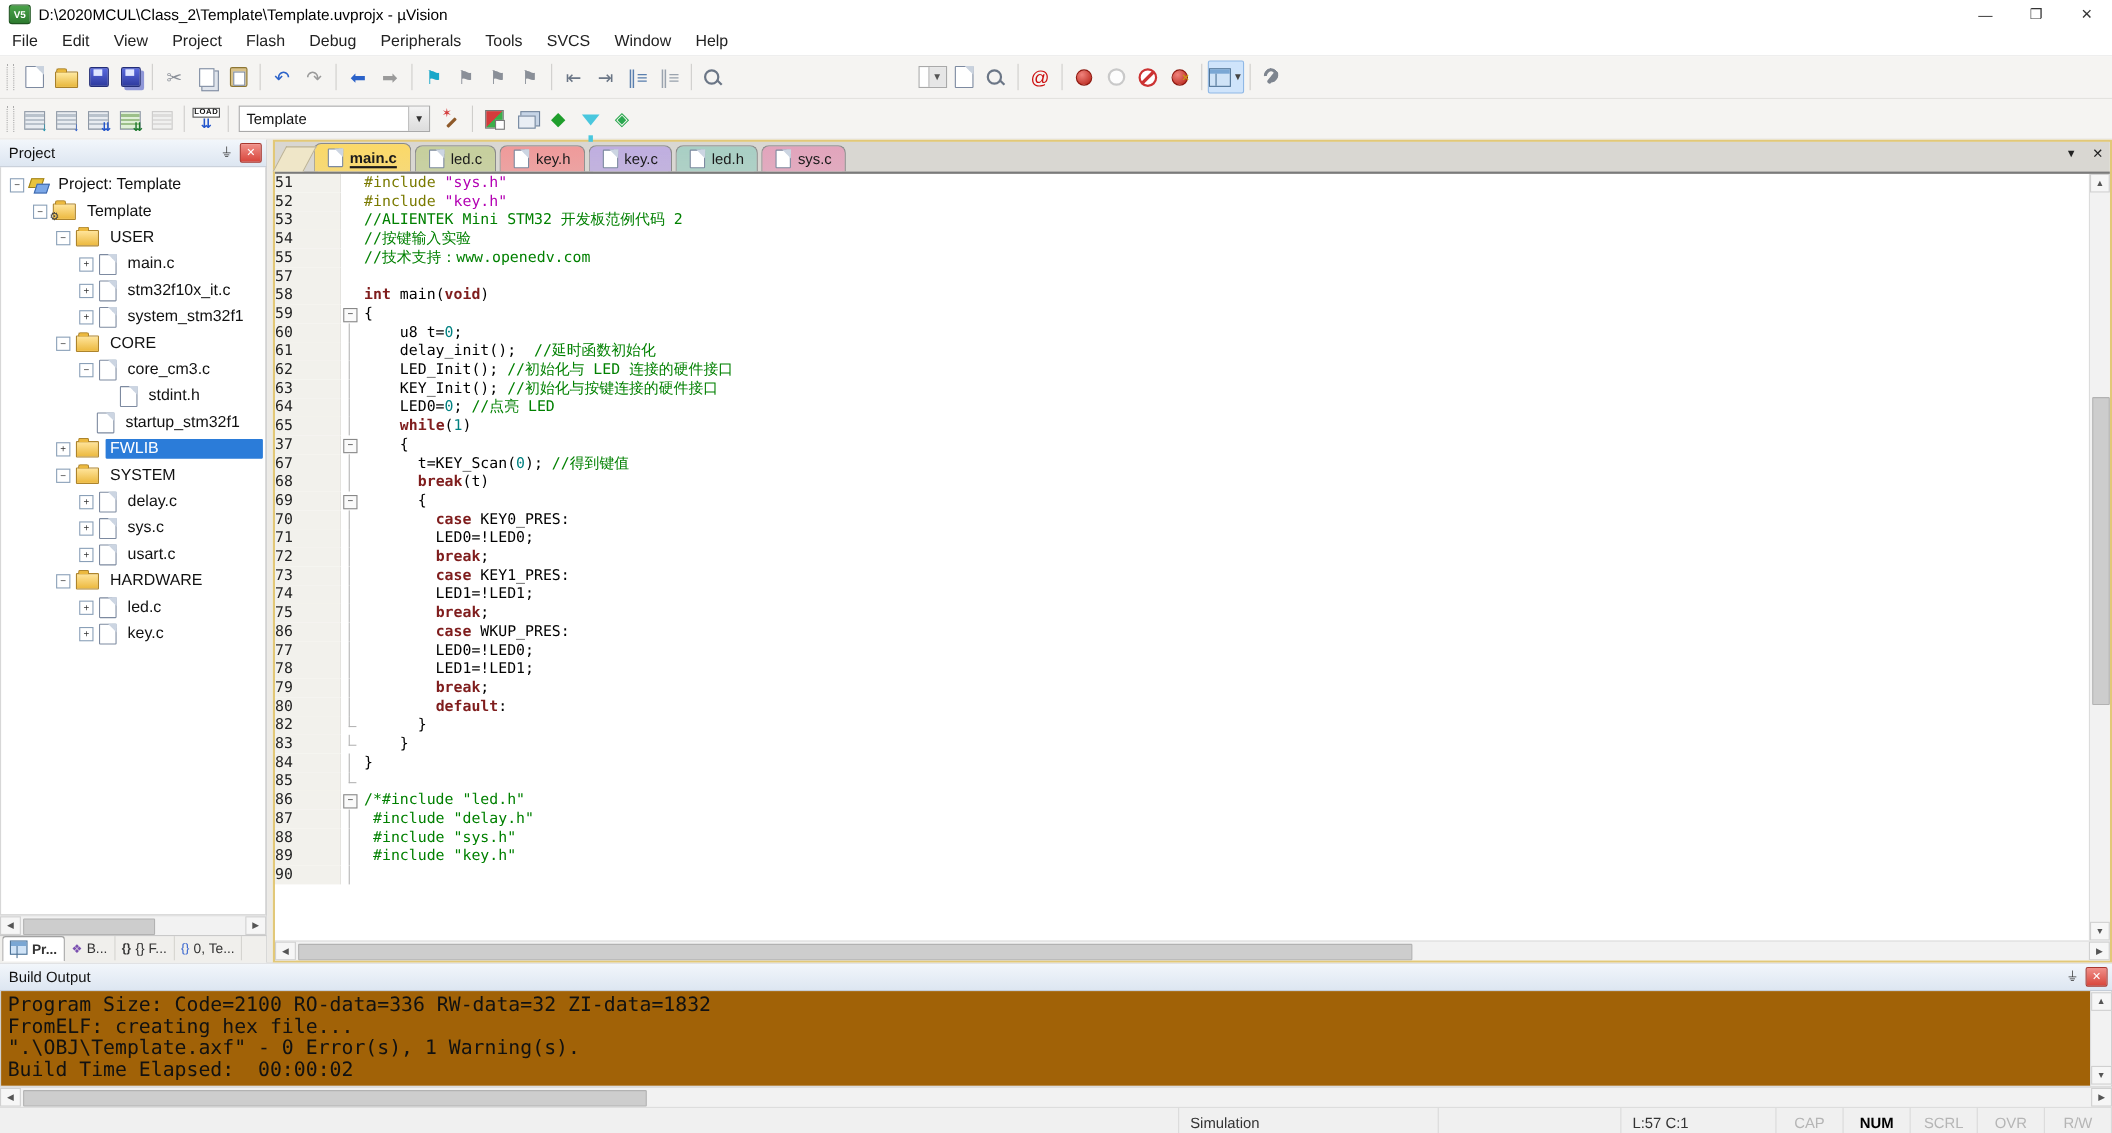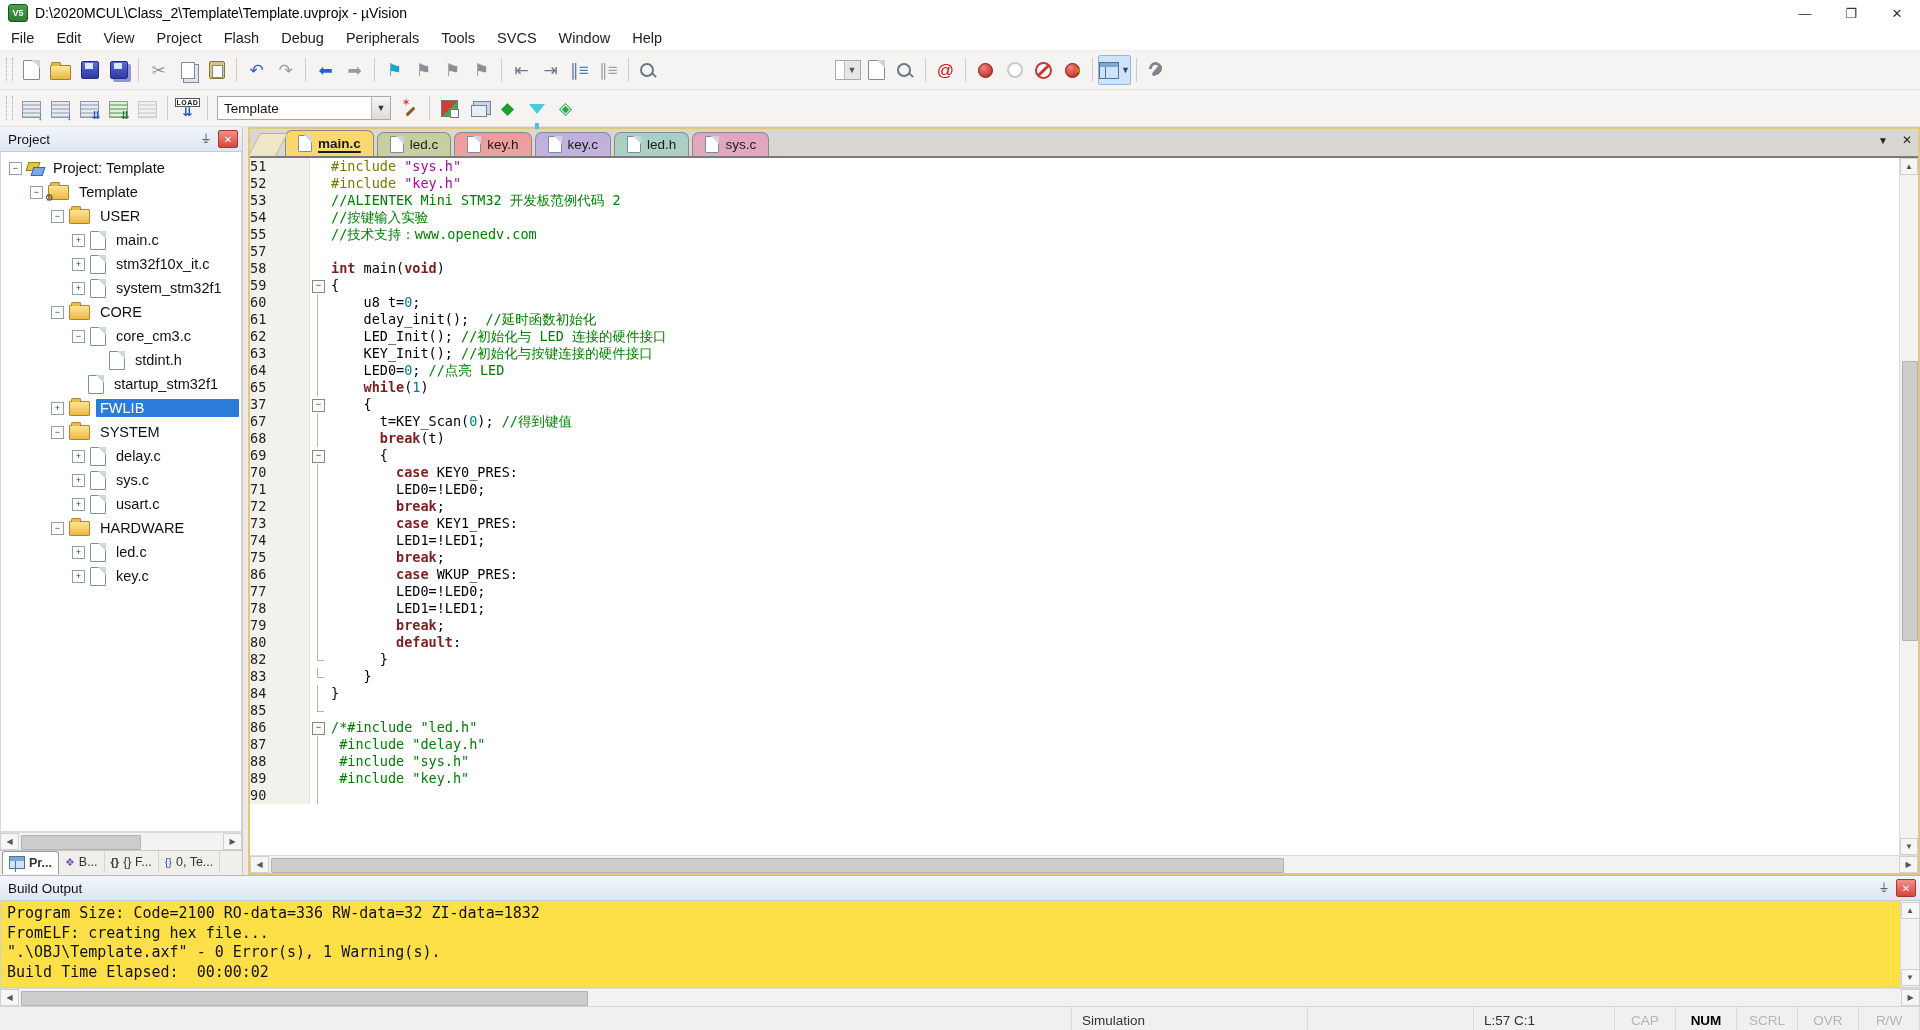--- a/index.html
+++ b/index.html
@@ -141,21 +141,21 @@
   .tok-p{color:#000}.tok-k{color:#7f1d1d;font-weight:bold}.tok-c{color:#008000}
   .tok-s{color:#b300b3}.tok-d{color:#7a7a00}.tok-n{color:#008080}
   .vscroll{width:18px;background:#f2f2f2;border-left:1px solid #dcdcdc;display:flex;flex-direction:column;align-items:center}
   .vscroll .sbtn{width:16px}
   .vtrack{flex:1;width:16px;position:relative}
   .vthumb{position:absolute;left:1px;width:14px;background:#cdcdcd;border:1px solid #b2b2b2;border-radius:1px}
 
   
   .build-panel{height:130px;display:flex;flex-direction:column;border-top:1px solid #b9b9b9}
   .build-body{flex:1;display:flex;border:1px solid #d0d0d0;border-top:none;min-height:0}
-  .build-lines{flex:1;background:#fde047;padding:3px 6px;font-size:15px;line-height:19.5px;white-space:pre;overflow:hidden;
+  .build-lines{flex:1;background:#a16207;padding:3px 6px;font-size:18px;line-height:19.5px;white-space:pre;overflow:hidden;
                font-family:"DejaVu Sans Mono","Liberation Mono",monospace}
   .build-vscroll{width:18px;background:#f2f2f2;border-left:1px solid #dcdcdc;display:flex;flex-direction:column;justify-content:space-between;align-items:center;padding:1px 0}
 
   
   .statusbar{height:26px;background:#f0f0f0;border-top:1px solid #d5d5d5;display:flex;align-items:stretch;font-size:13.5px;color:#333}
   .scell{display:flex;align-items:center;padding:0 10px;border-right:1px solid #dadada}
   .scell.grow{flex:1}
   .toggle{width:40px;justify-content:center;color:#b5b5b5}
   .toggle.on{color:#000;font-weight:bold}
 </style>

